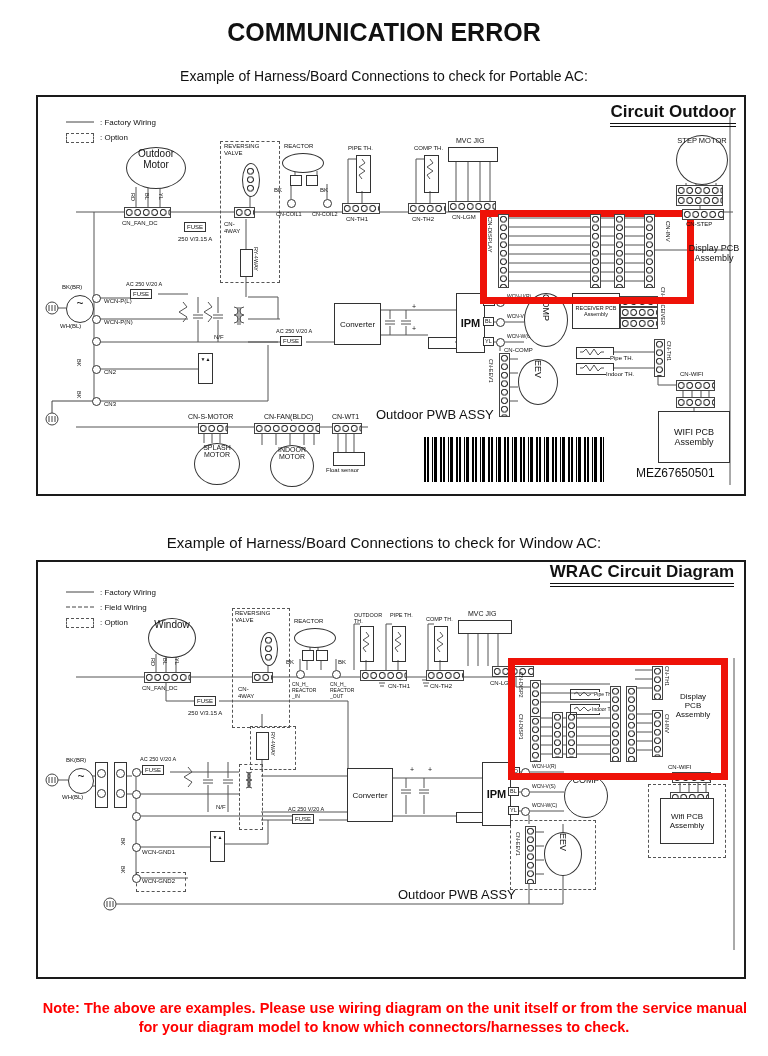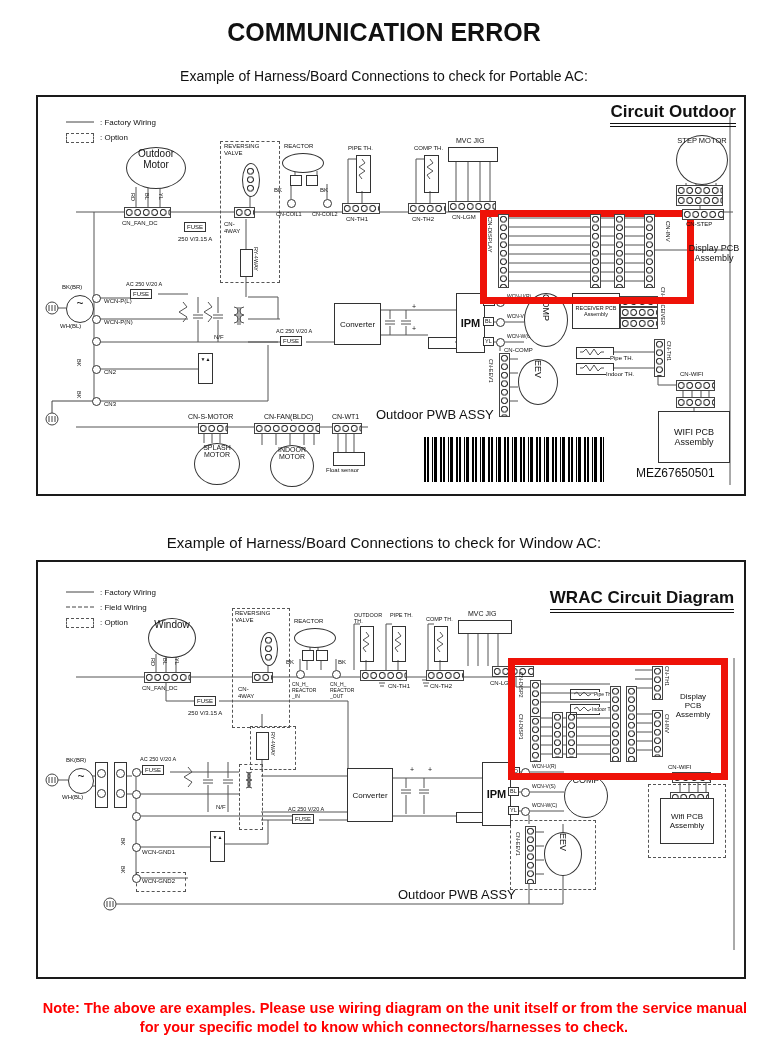--- a/index.html
+++ b/index.html
@@ -271,21 +271,21 @@
       M642 220 V230 M651 220 V230 M660 220 V230 M668 220 V230
       M696 96 V388"></path>
     <g stroke="#444" fill="none">
       <circle cx="14" cy="218" r="6"></circle>
         <path d="M11 215 v6 M14 215 v6 M17 215 v6"></path>
       <circle cx="72" cy="342" r="6"></circle>
         <path d="M69 339 v6 M72 339 v6 M75 339 v6"></path>
     </g>
   </svg>
 
-  <div class="dtitle" style="right:10px;top:26px;"><span>WRAC Circuit Diagram</span></div>
+  <div class="dtitle" style="right:10px;top:0;"><span>WRAC Circuit Diagram</span></div>
   <div class="l" style="left:62px;top:26px;font-size:8px;">: Factory Wiring</div>
   <div class="l" style="left:62px;top:41px;font-size:8px;">: Field Wiring</div>
   <div class="l" style="left:62px;top:56px;font-size:8px;">: Option</div>
   <svg class="wires" width="60" height="60" style="left:24px;top:14px;">
       <path d="M4 16 H32" stroke="#444"></path>
       <path d="M4 31 H32" stroke="#444" stroke-dasharray="4 2"></path>
     </svg>
   <div class="tbox dot" style="left:28px;top:56px;width:26px;height:8px;"></div>
 
   <div class="box oval" style="left:110px;top:56px;width:46px;height:38px;font-size:10px;">
@@ -416,13 +416,13 @@
   <div class="tbox dot" style="left:472px;top:258px;width:84px;height:68px;"></div>
   <div class="l vt fs55" style="left:477px;top:270px;">CN-EEV1</div>
   <div class="connv" style="left:487px;top:264px;height:56px;"></div>
   <div class="box oval" style="left:506px;top:270px;width:36px;height:42px;">
       <span class="vt fs9">EEV</span>
     </div>
   <div class="l" style="left:360px;top:326px;font-size:13px;">Outdoor PWB ASSY</div>
 </div>
 
 <div class="note" style="top:1000px;margin-left:11px;">Note: The above are examples. Please use wiring diagram on the unit itself or from the service manual</div>
-<div class="note" style="top:1019px;">for your specific model to know which connectors/harnesses to check.</div>
+<div class="note" style="top:1019px;">for your diagram model to know which connectors/harnesses to check.</div>
 
 </body></html>

